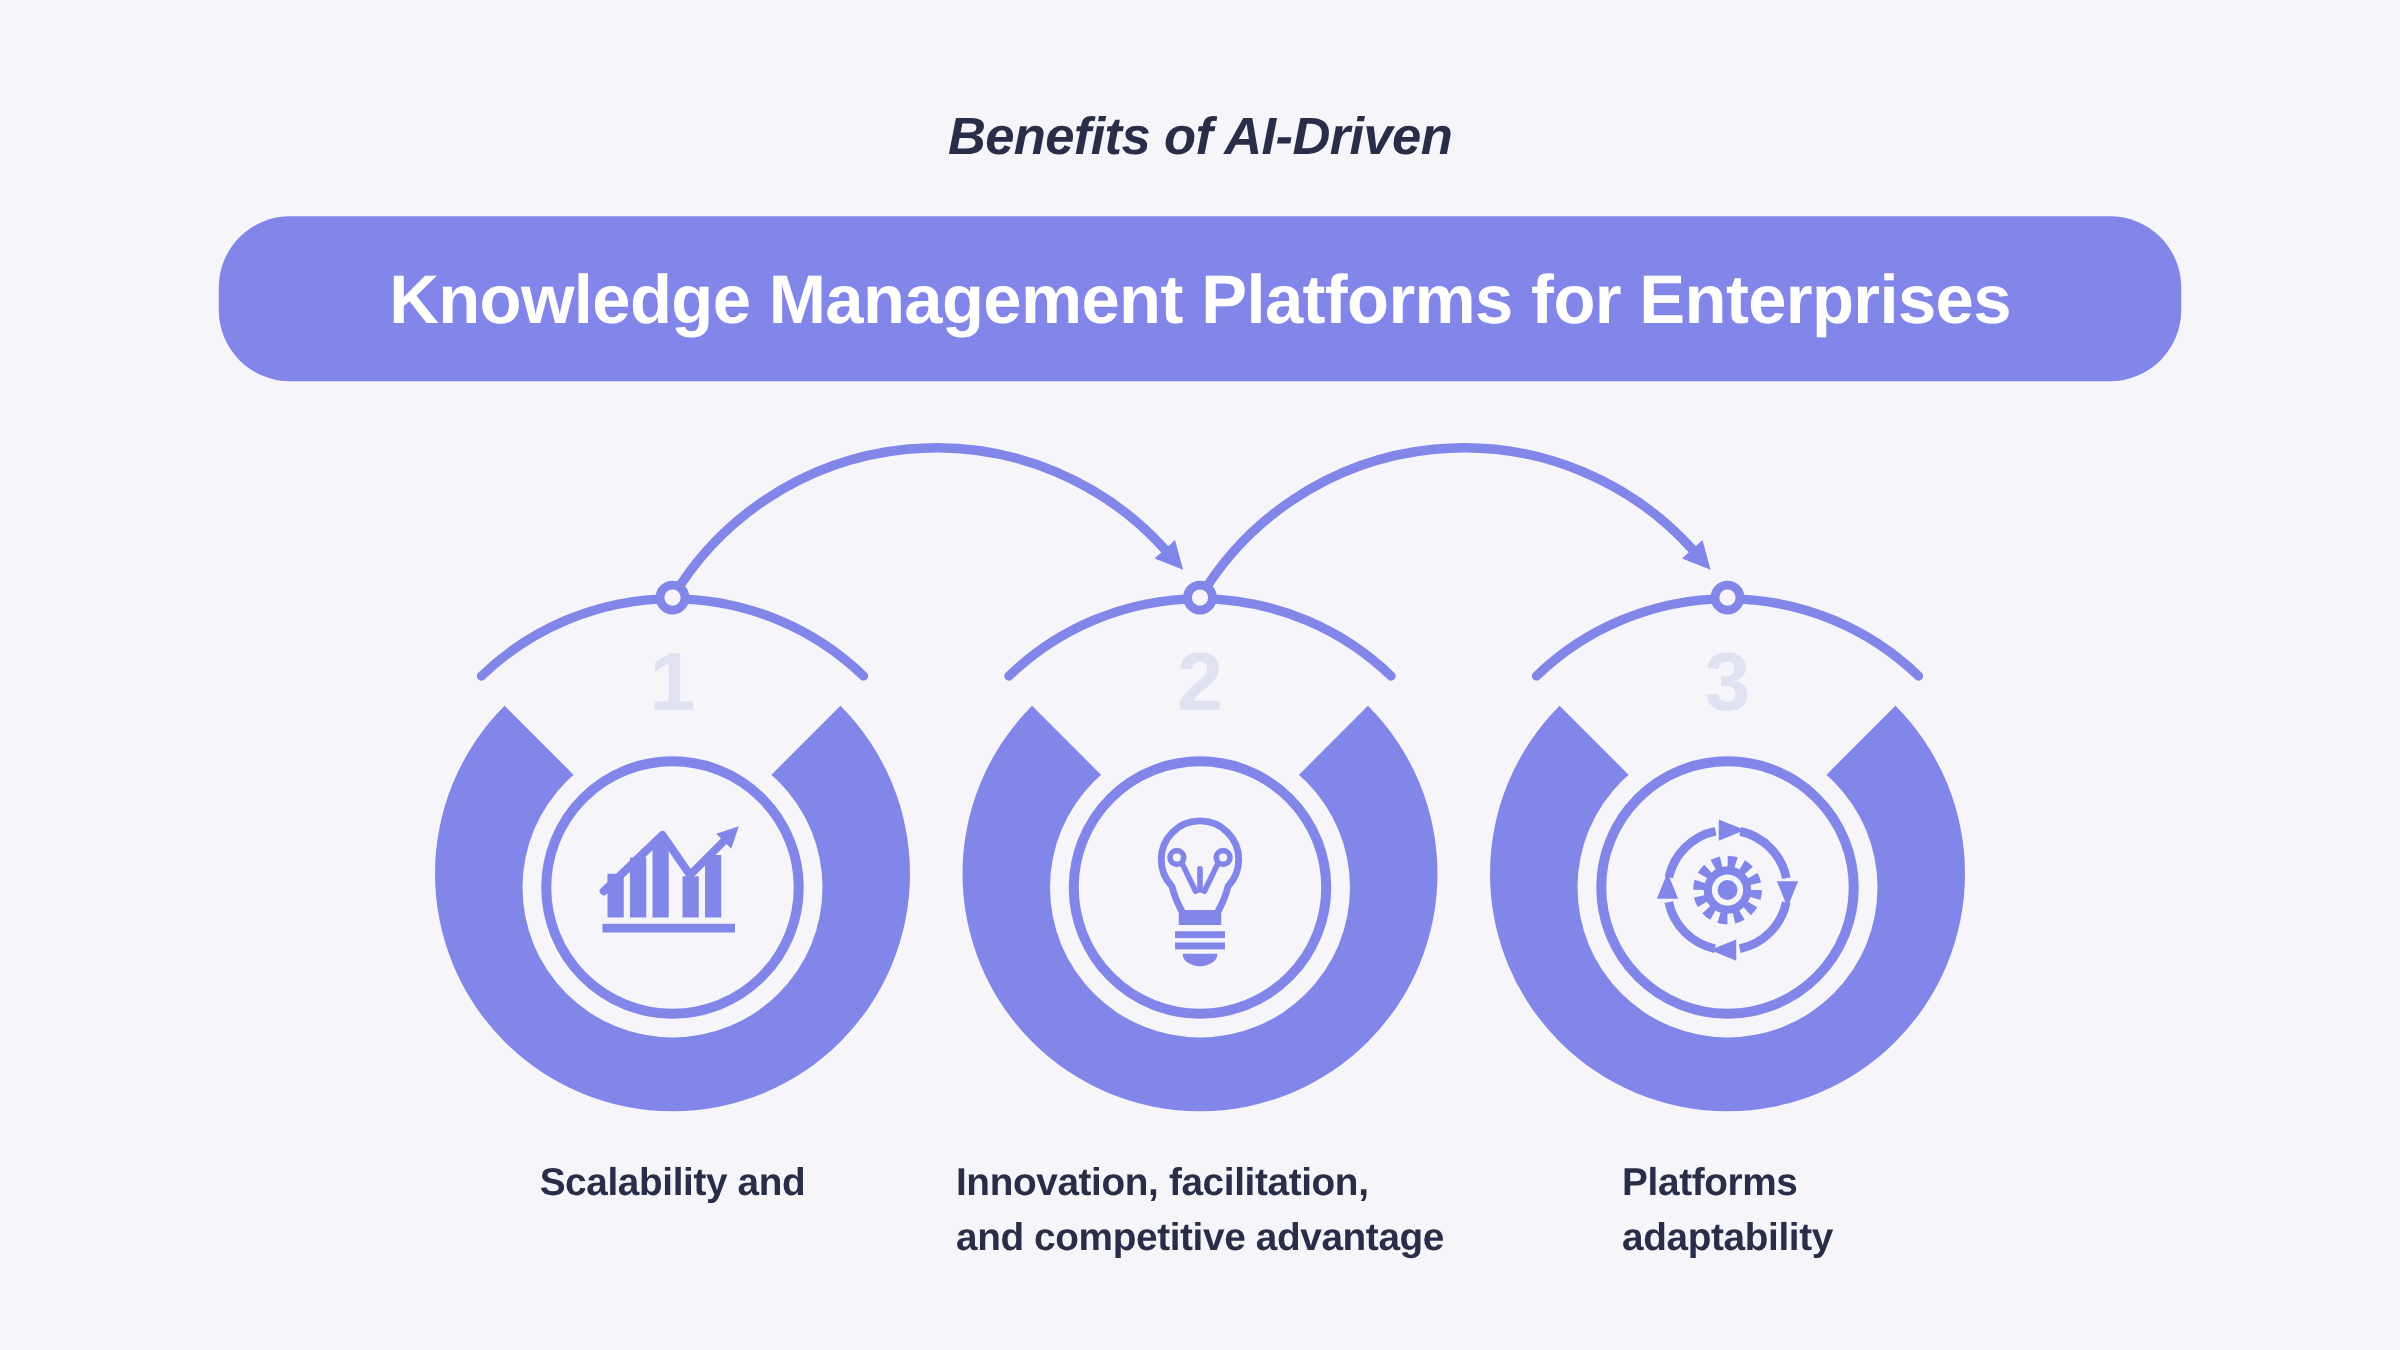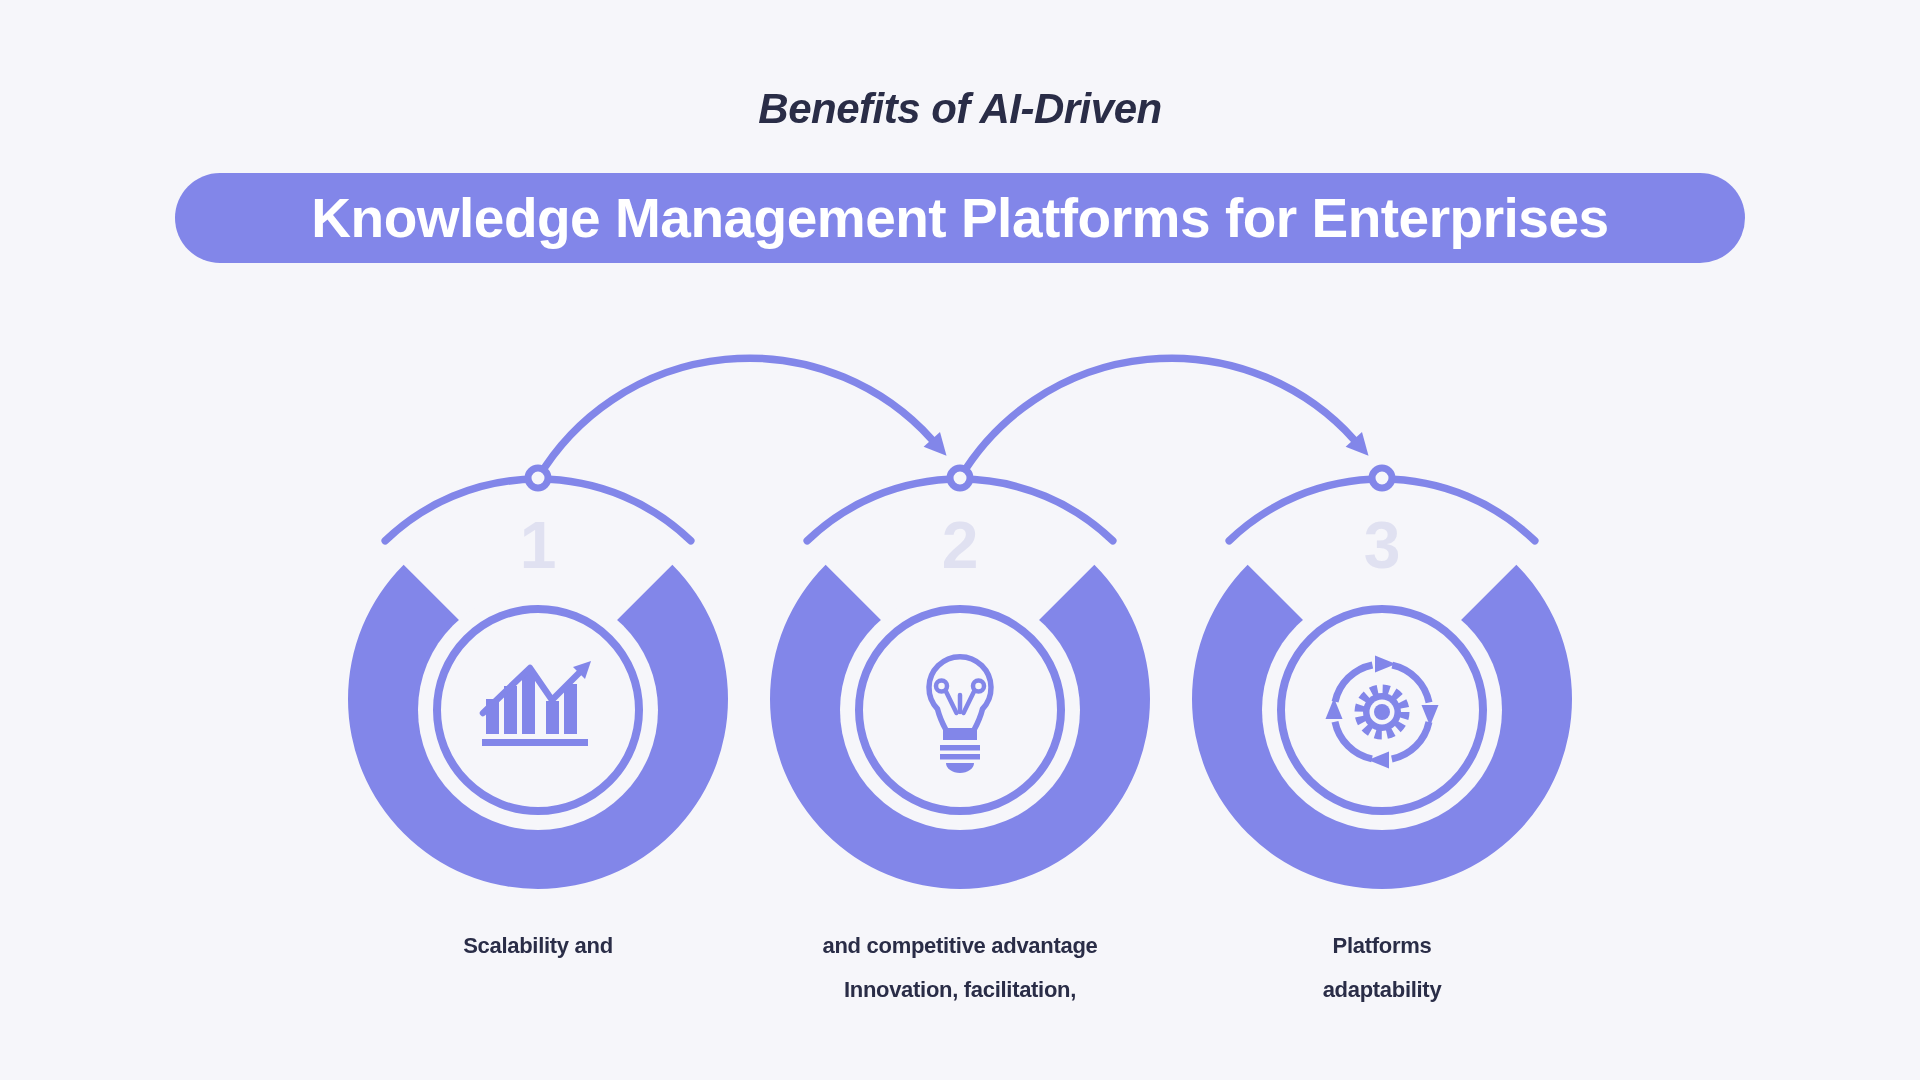--- a/index.html
+++ b/index.html
@@ -17,21 +17,21 @@
   }
   .canvas{position:absolute;inset:0;width:1920px;height:1080px;}
   .title{
     position:absolute;top:85px;left:0;width:1920px;
     text-align:center;
     font-size:42px;font-weight:600;letter-spacing:-0.5px;
     color:var(--dark);
     font-style:italic;
   }
   .banner{
-    position:absolute;left:175px;top:173px;width:1570px;height:90px;
+    position:absolute;left:175px;top:173px;width:1570px;height:132px;
     background:var(--purple);
     border-radius:57px;
     display:flex;align-items:center;justify-content:center;
   }
   .banner-text{
     color:#FFFFFF;font-size:55px;font-weight:700;letter-spacing:-0.5px;
     white-space:nowrap;
   }
   .graphic{position:absolute;left:0;top:0;}
   .disc{fill:var(--purple);}
@@ -45,23 +45,23 @@
     fill:var(--num);
     font-family:"Liberation Sans", sans-serif;
     font-size:66px;font-weight:700;
     text-anchor:middle;
   }
   .icon-fill{fill:var(--purple);}
   .icon-stroke{fill:none;stroke:var(--purple);stroke-linecap:round;stroke-linejoin:round;}
   .label{
     position:absolute;top:924px;
     transform:translateX(-50%);
-    text-align:center;
+    text-align:left;
     color:var(--dark);
-    font-size:22px;font-weight:700;letter-spacing:-0.3px;
+    font-size:31px;font-weight:700;letter-spacing:-0.3px;
     line-height:44px;
     white-space:nowrap;
   }
 </style>
 </head>
 <body>
 
 <div class="canvas">
 
   <div class="title">Benefits of AI-Driven</div>
@@ -139,21 +139,21 @@
         <circle cx="1382" cy="712" r="12.5" fill="#F6F6FA"></circle>
         <circle class="icon-fill" cx="1382" cy="712" r="8"></circle>
       </g>
     </g>
   </svg>
 
   <div class="label" style="left:538px">
     <div>Scalability and</div>
   </div>
   <div class="label" style="left:960px">
+    <div>Innovation, facilitation,</div>
     <div>and competitive advantage</div>
-    <div>Innovation, facilitation,</div>
   </div>
   <div class="label" style="left:1382px">
     <div>Platforms</div>
     <div>adaptability</div>
   </div>
 
 </div>
 
 </body></html>

